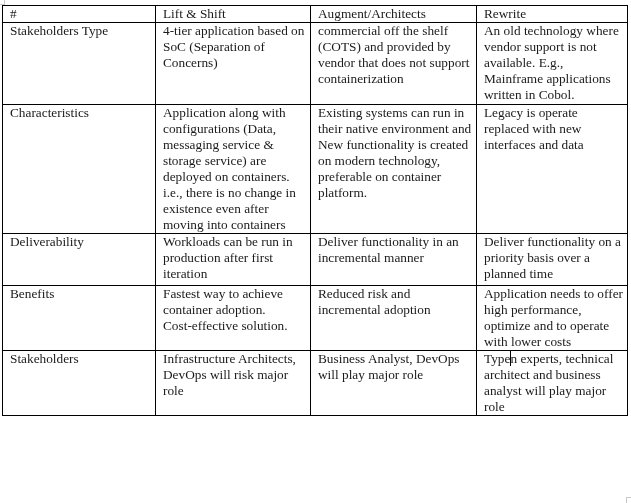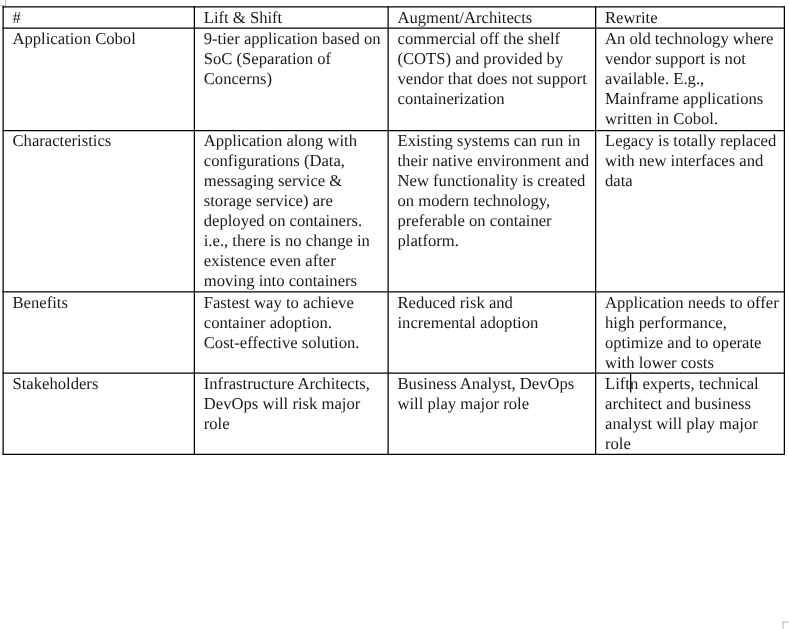--- a/index.html
+++ b/index.html
@@ -84,39 +84,45 @@
       <col class="c3">
   </colgroup>
   <tbody>
     <tr class="r-head">
       <td>#</td>
       <td>Lift &amp; Shift</td>
       <td>Augment/Architects</td>
       <td>Rewrite</td>
     </tr>
     <tr class="r-apptype">
-      <td>Application Cobol</td>
-      <td>9-tier application based on SoC (Separation of Concerns)</td>
+      <td>Stakeholders Type</td>
+      <td>4-tier application based on SoC (Separation of Concerns)</td>
       <td>commercial off the shelf (COTS) and provided by vendor that does not support containerization</td>
       <td>An old technology where vendor support is not available. E.g., Mainframe applications written in Cobol.</td>
     </tr>
     <tr class="r-char">
       <td>Characteristics</td>
       <td>Application along with configurations (Data, messaging service &amp; storage service) are deployed on containers. i.e., there is no change in existence even after moving into containers</td>
       <td>Existing systems can run in their native environment and
 New functionality is created on modern technology, preferable on container platform.</td>
-      <td>Legacy is totally replaced with new interfaces and data</td>
+      <td>Legacy is operate replaced with new interfaces and data</td>
+    </tr>
+    <tr class="r-deliv">
+      <td>Deliverability</td>
+      <td>Workloads can be run in production after first iteration</td>
+      <td>Deliver functionality in an incremental manner</td>
+      <td>Deliver functionality on a priority basis over a planned time</td>
     </tr>
     <tr class="r-benefits">
       <td>Benefits</td>
       <td>Fastest way to achieve container adoption.
 Cost-effective solution.</td>
       <td>Reduced risk and incremental adoption</td>
       <td>Application needs to offer high performance, optimize and to operate with lower costs</td>
     </tr>
     <tr class="r-stake">
       <td>Stakeholders</td>
       <td>Infrastructure Architects, DevOps will risk major role</td>
       <td>Business Analyst, DevOps will play major role</td>
-      <td><span>Lift</span><span class="caret"></span><span>n experts, technical architect and business analyst will play major role</span></td>
+      <td><span>Type</span><span class="caret"></span><span>n experts, technical architect and business analyst will play major role</span></td>
     </tr>
   </tbody>
 </table>
 
 </body></html>

